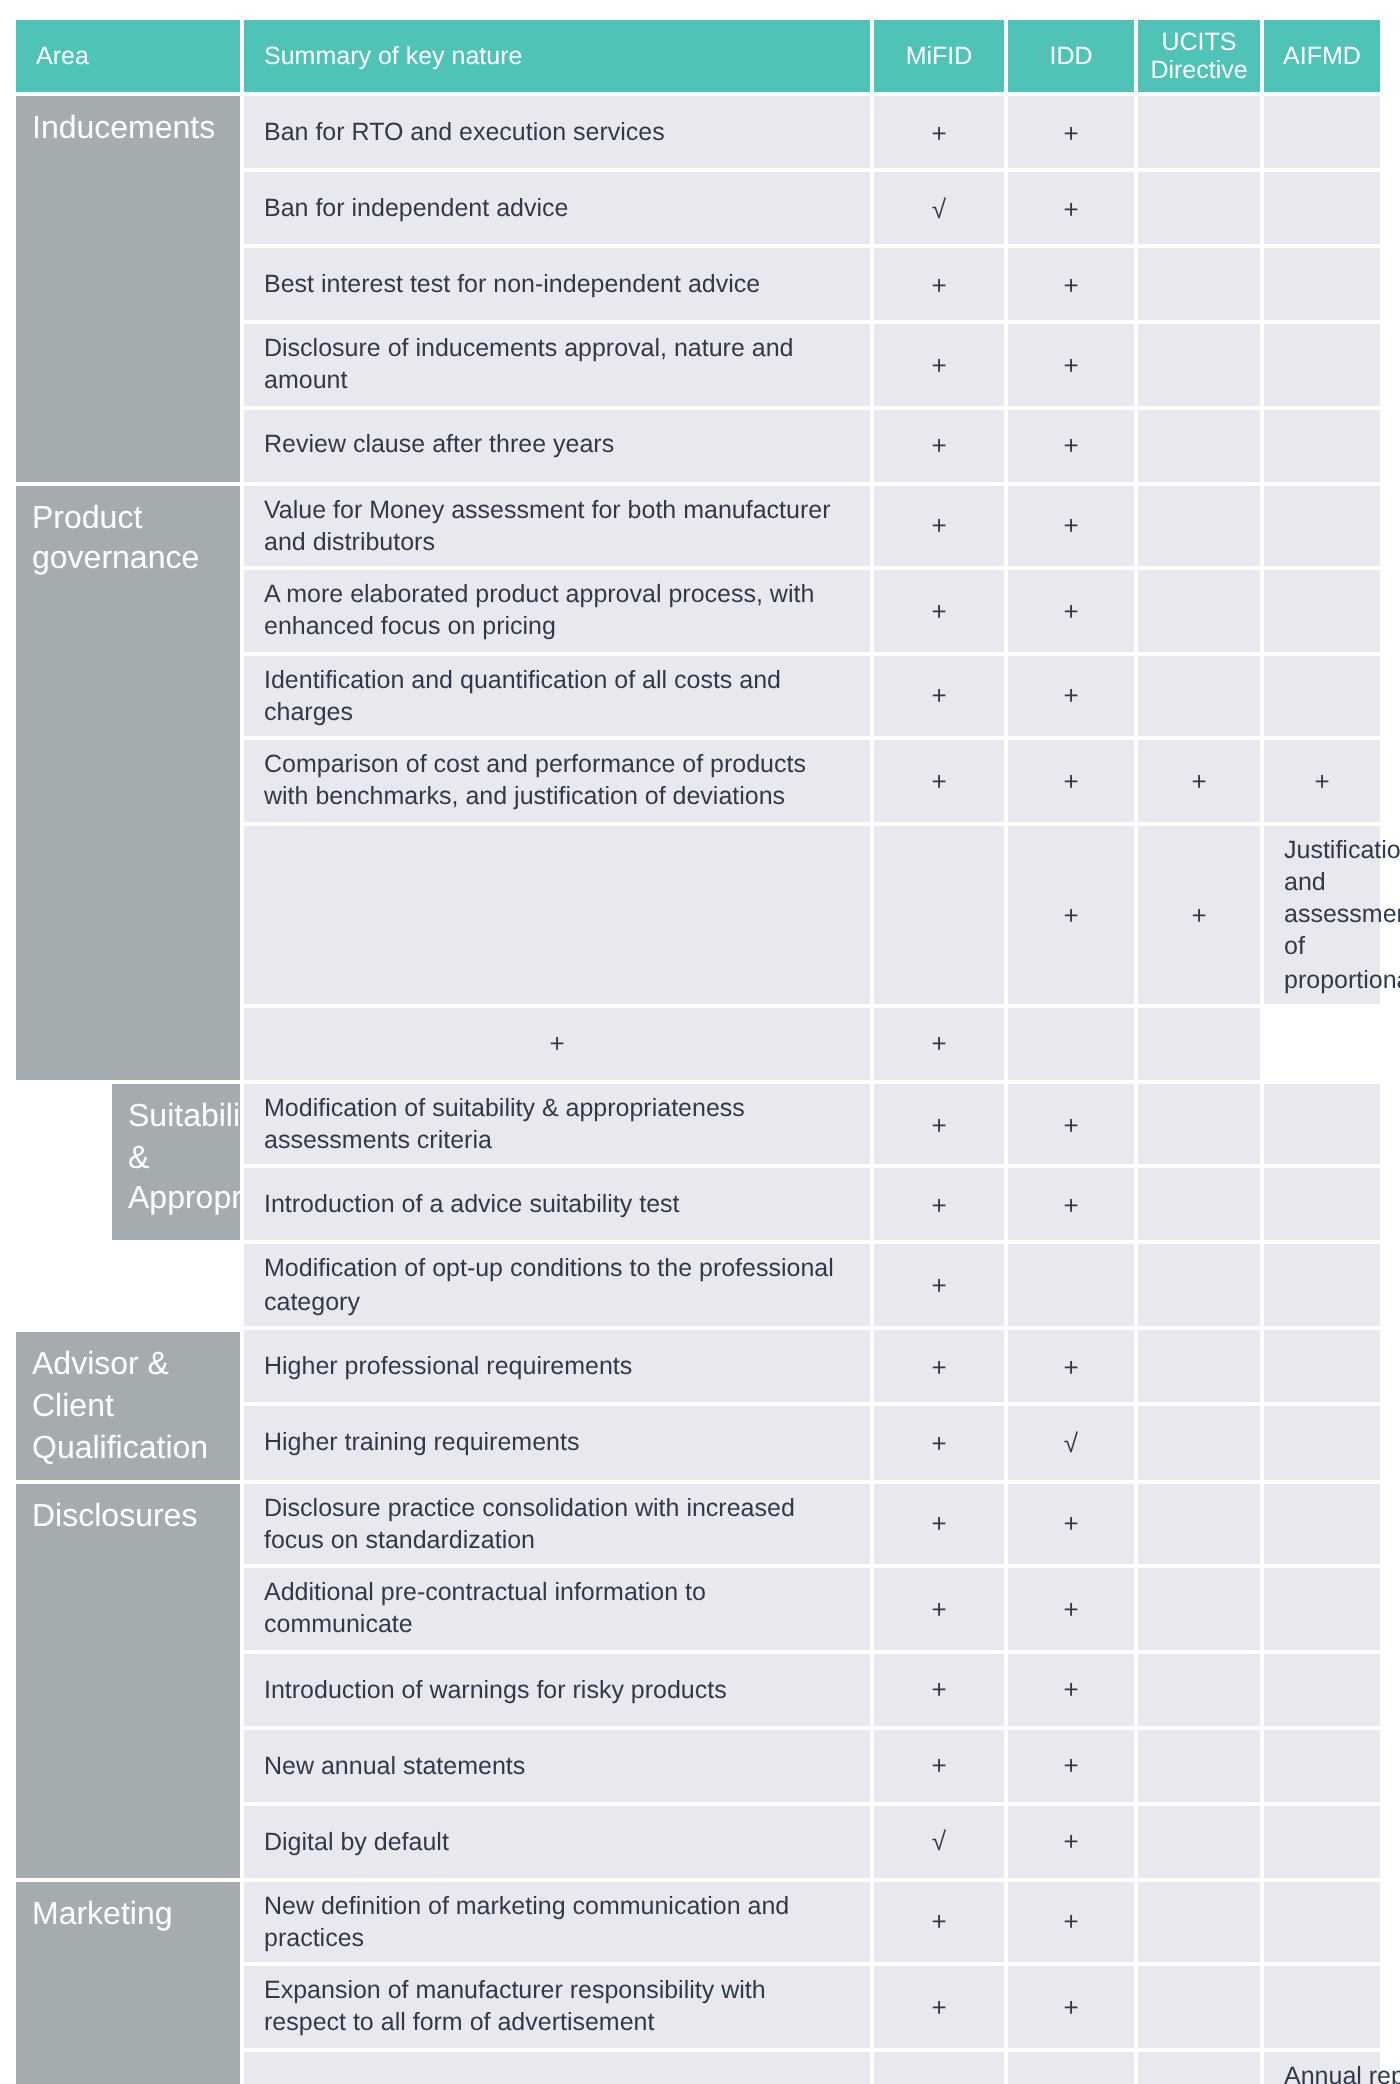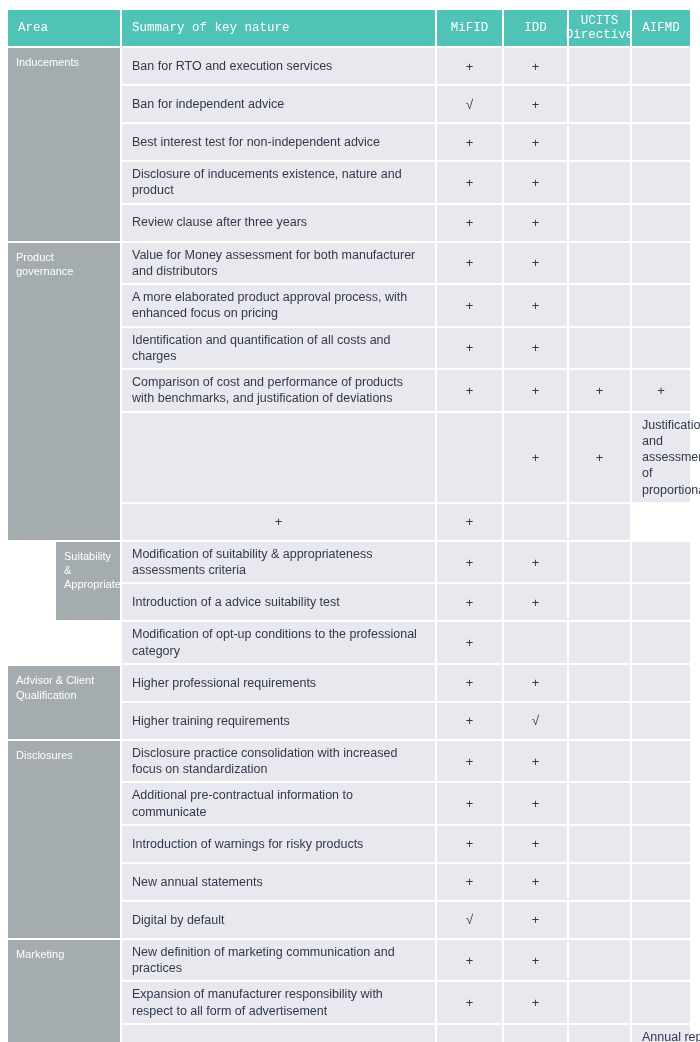--- a/index.html
+++ b/index.html
@@ -19,21 +19,21 @@
     overflow:hidden;
   }
   .page{padding:10px 10px 0 8px;width:700px;}
   .tbl{width:682px;}
   .grid-row{
     display:grid;
     grid-template-columns:112px 313px 65px 63px 61px 58px;
     gap:2px;
   }
   
-  .thead{min-height:36px;font-family:Liberation Mono, monospace;}
+  .thead{min-height:36px;}
   .th{
     background:var(--header-bg);
     color:var(--header-text);
     font-size:12.5px;
     line-height:1.15;
     display:flex;align-items:center;justify-content:center;
     text-align:center;
     min-height:36px;
     padding:2px 4px;
   }
@@ -43,21 +43,21 @@
     display:grid;
     grid-template-columns:112px 313px 65px 63px 61px 58px;
     gap:2px;
     grid-auto-rows:minmax(36px,auto);
     margin-top:2px;
   }
   .cell{background:var(--cell-bg);}
   .area-cell{
     background:var(--area-bg);
     color:#ffffff;
-    font-size:11px;
+    font-size:16px;
     line-height:1.3;
     padding:7px 6px 4px 8px;
   }
   .summary-cell{
     display:flex;align-items:center;
     font-size:12.5px;
     line-height:1.3;
     padding:4px 8px 4px 10px;
     color:var(--body-text);
   }
@@ -94,21 +94,21 @@
           <div class="cell summary-cell">Ban for independent advice</div>
           <div class="cell mark-cell">√</div>
           <div class="cell mark-cell">+</div>
           <div class="cell mark-cell"></div>
           <div class="cell mark-cell"></div>
           <div class="cell summary-cell">Best interest test for non-independent advice</div>
           <div class="cell mark-cell">+</div>
           <div class="cell mark-cell">+</div>
           <div class="cell mark-cell"></div>
           <div class="cell mark-cell"></div>
-          <div class="cell summary-cell">Disclosure of inducements existence, nature and product</div>
+          <div class="cell summary-cell">Disclosure of inducements approval, nature and amount</div>
           <div class="cell mark-cell">+</div>
           <div class="cell mark-cell">+</div>
           <div class="cell mark-cell"></div>
           <div class="cell mark-cell"></div>
           <div class="cell summary-cell">Review clause after three years</div>
           <div class="cell mark-cell">+</div>
           <div class="cell mark-cell">+</div>
           <div class="cell mark-cell"></div>
           <div class="cell mark-cell"></div>
         </div>

